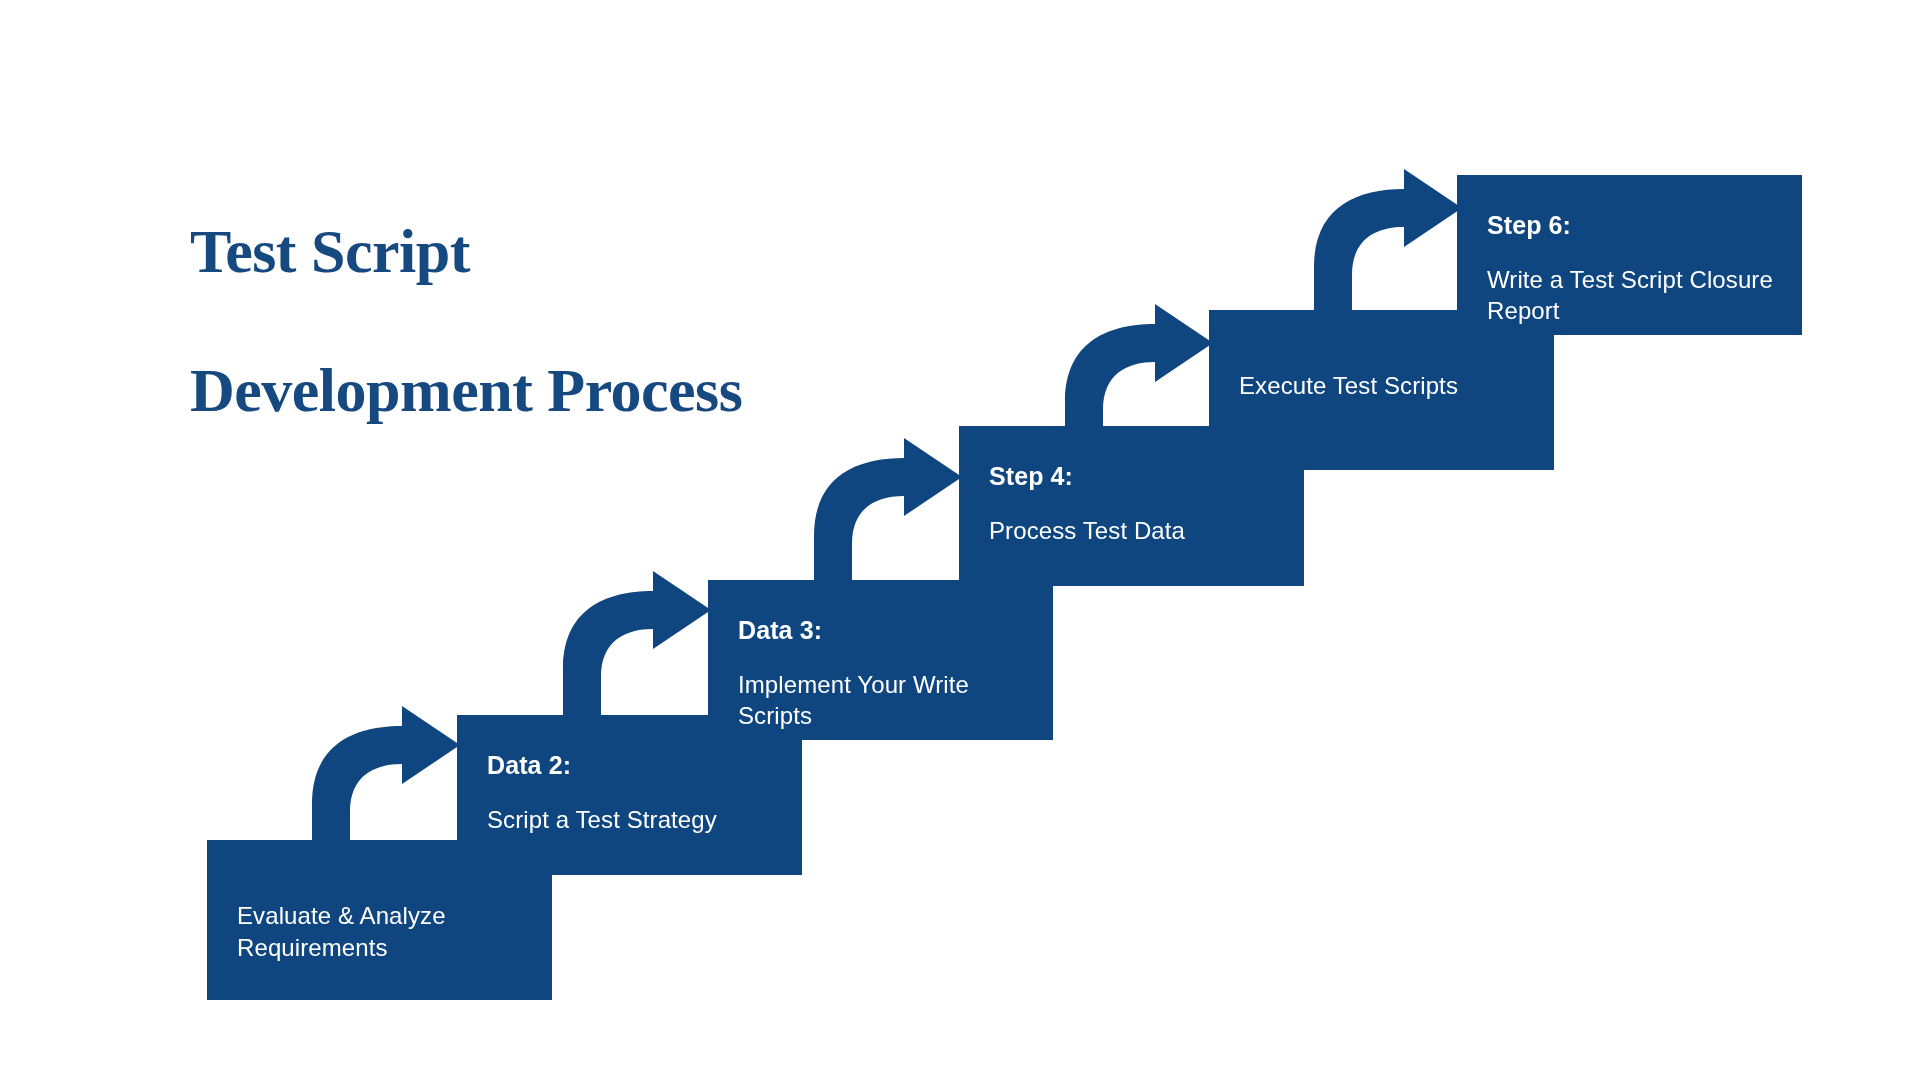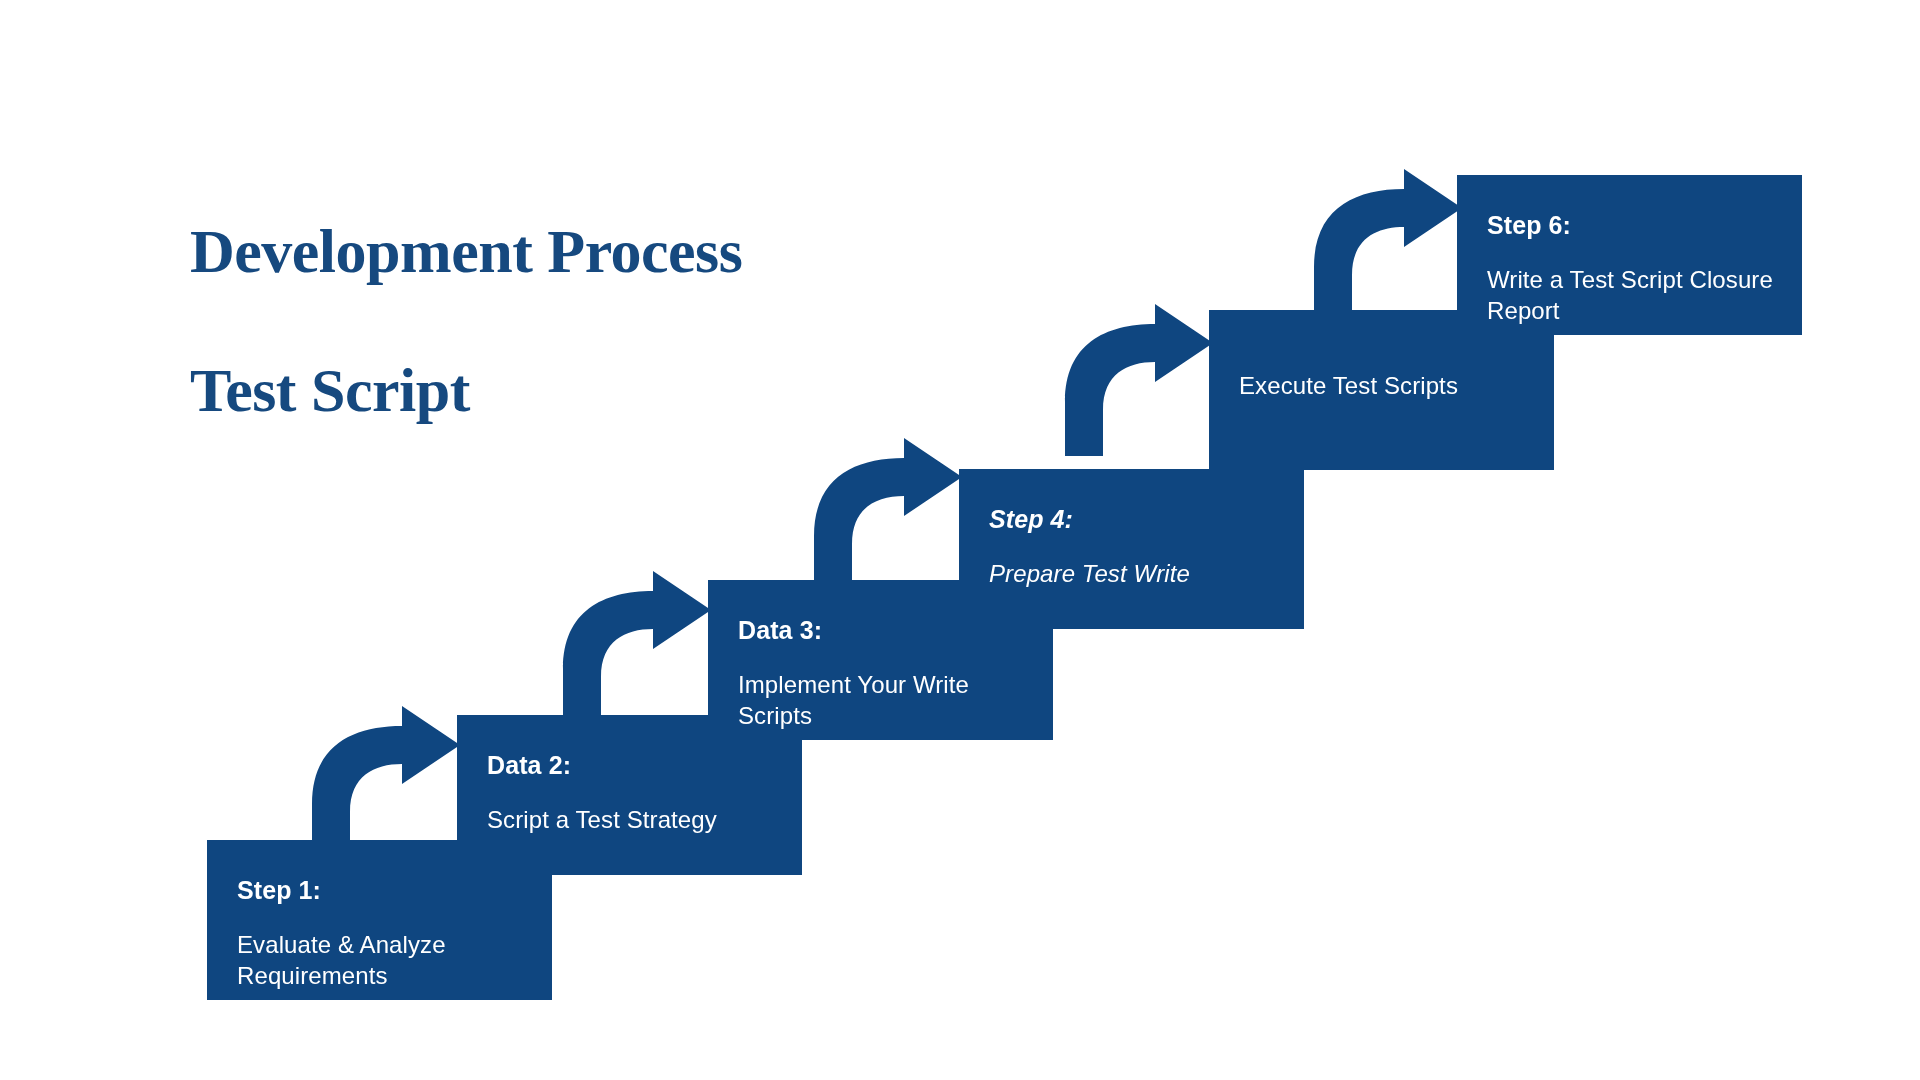--- a/index.html
+++ b/index.html
@@ -57,21 +57,21 @@
     line-height: 1.32;
     color: #ffffff;
     letter-spacing: 0.1px;
     margin-top: 24px;
   }
 
   
   #step-1 { left: 207px;  top: 840px; z-index: 2; }
   #step-2 { left: 457px;  top: 715px; z-index: 4; }
   #step-3 { left: 708px;  top: 580px; z-index: 6; }
-  #step-4 { left: 959px;  top: 469px; z-index: 8; font-style: italic; }
+  #step-4 { left: 959px;  top: 426px; z-index: 8; }
   #step-5 { left: 1209px; top: 310px; z-index: 10; }
   #step-6 { left: 1457px; top: 175px; z-index: 12; }
 
   
   .arrow-svg {
     position: absolute;
     width: 175px;
     height: 160px;
     overflow: visible;
   }
@@ -80,22 +80,22 @@
   #arrow-3 { left: 792px;  top: 432px;  z-index: 7; }
   #arrow-4 { left: 1043px; top: 298px;  z-index: 9; }
   #arrow-5 { left: 1292px; top: 163px;  z-index: 11; }
 </style>
 </head>
 <body>
 
 <div id="canvas">
 
   <div id="title">
+    <span class="tline">Test Script</span>
     <span class="tline">Development Process</span>
-    <span class="tline">Test Script</span>
   </div>
 
   <svg class="arrow-svg" id="arrow-1" viewBox="0 0 175 160">
     <path d="M 22 158
              L 22 104
              C 22 46 62 26 112 26
              L 112 6
              L 170 45
              L 112 84
              L 112 64
@@ -145,37 +145,36 @@
              C 22 46 62 26 112 26
              L 112 6
              L 170 45
              L 112 84
              L 112 64
              C 84 64 60 76 60 112
              L 60 158 Z" fill="#0f4680"></path>
   </svg>
 
   <div class="step-box" id="step-1">
-    <div class="step-head">Step 1:</div>
     <div class="step-desc">Evaluate &amp; Analyze Requirements</div>
   </div>
 
   <div class="step-box" id="step-2">
     <div class="step-head">Data 2:</div>
     <div class="step-desc">Script a Test Strategy</div>
   </div>
 
   <div class="step-box" id="step-3">
     <div class="step-head">Data 3:</div>
     <div class="step-desc">Implement Your Write Scripts</div>
   </div>
 
   <div class="step-box" id="step-4">
     <div class="step-head">Step 4:</div>
-    <div class="step-desc">Prepare Test Write</div>
+    <div class="step-desc">Process Test Data</div>
   </div>
 
   <div class="step-box" id="step-5">
     <div class="step-desc">Execute Test Scripts</div>
   </div>
 
   <div class="step-box" id="step-6">
     <div class="step-head">Step 6:</div>
     <div class="step-desc">Write a Test Script Closure Report</div>
   </div>

